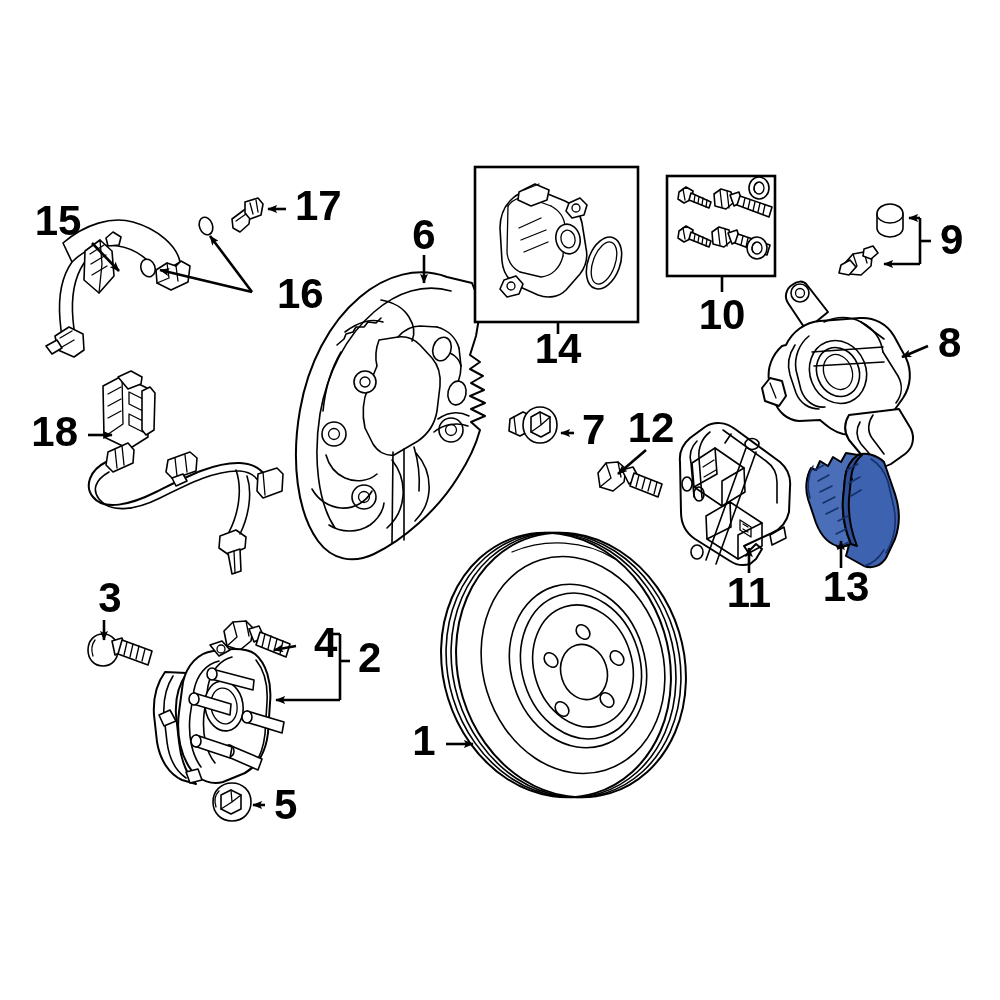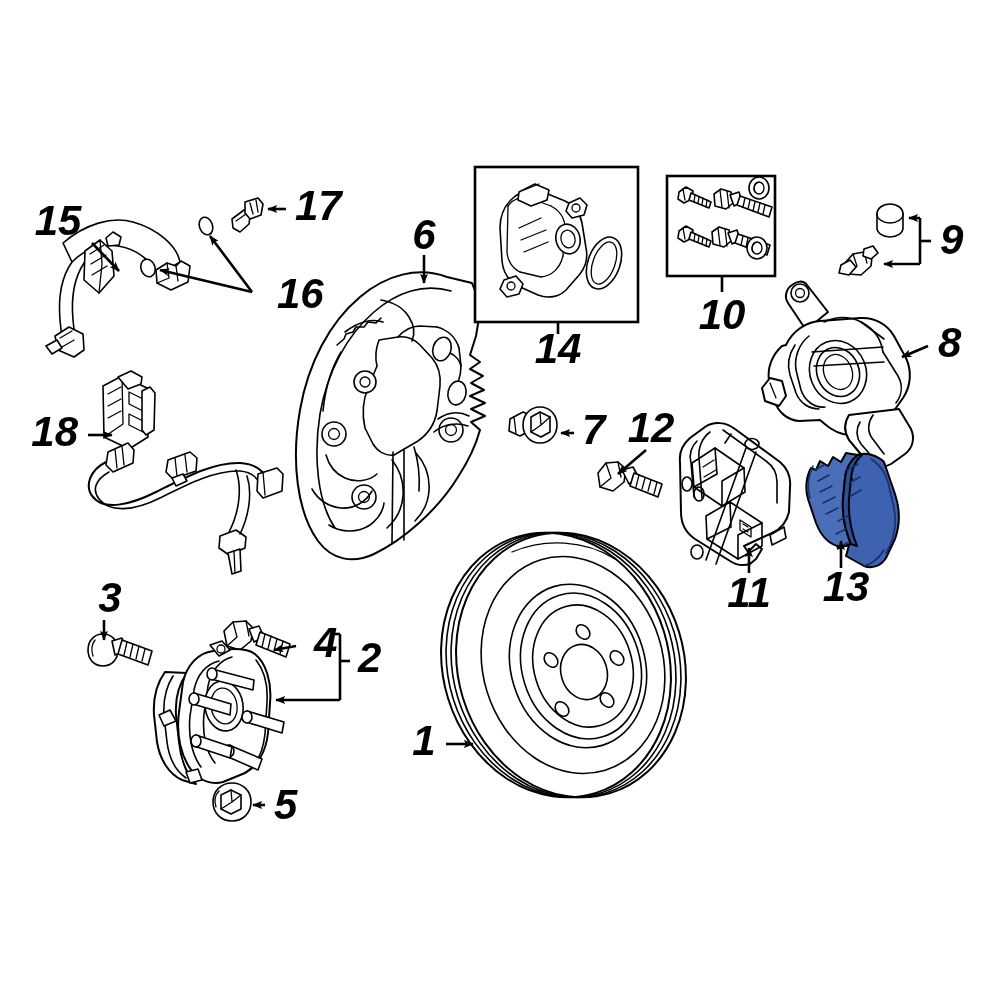--- a/index.html
+++ b/index.html
@@ -8,21 +8,20 @@
     padding: 0;
     background: #ffffff;
   }
   #stage {
     position: relative;
     width: 1000px;
     height: 1000px;
     background: #ffffff;
     overflow: hidden;
     font-family: "Liberation Sans", sans-serif;
-    font-style: italic;
   }
   #stage svg {
     position: absolute;
     left: 0;
     top: 0;
     width: 1000px;
     height: 1000px;
   }
   .ln { fill: none; stroke: #000000; stroke-width: 2; stroke-linecap: round; stroke-linejoin: round; }
   .ln-thin { fill: none; stroke: #000000; stroke-width: 1.6; stroke-linecap: round; stroke-linejoin: round; }

